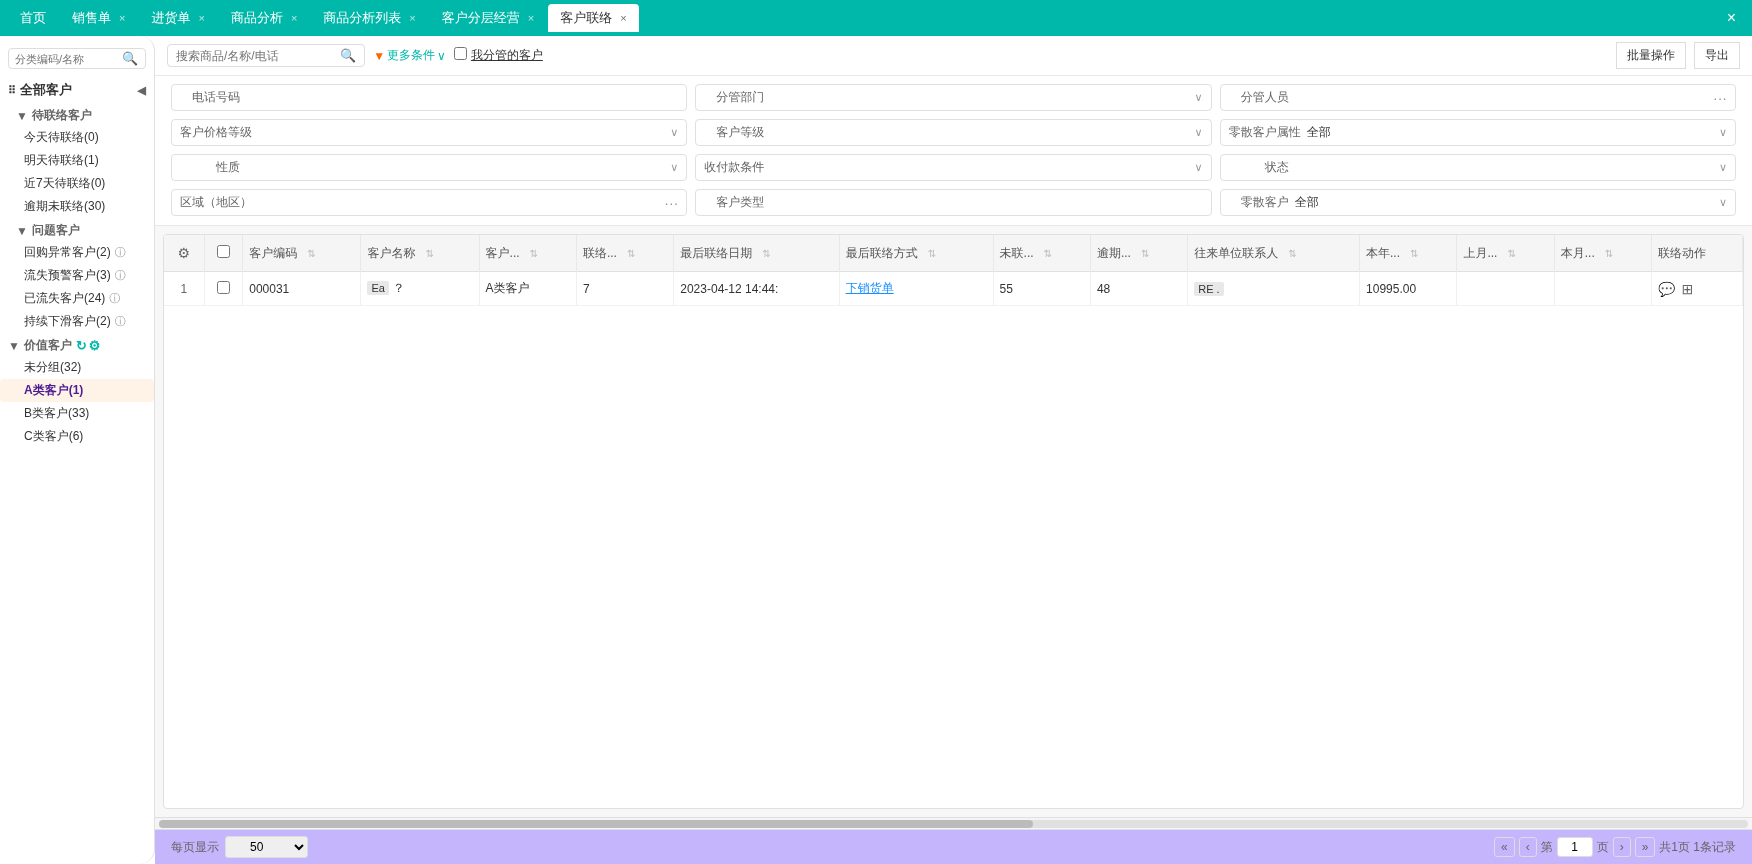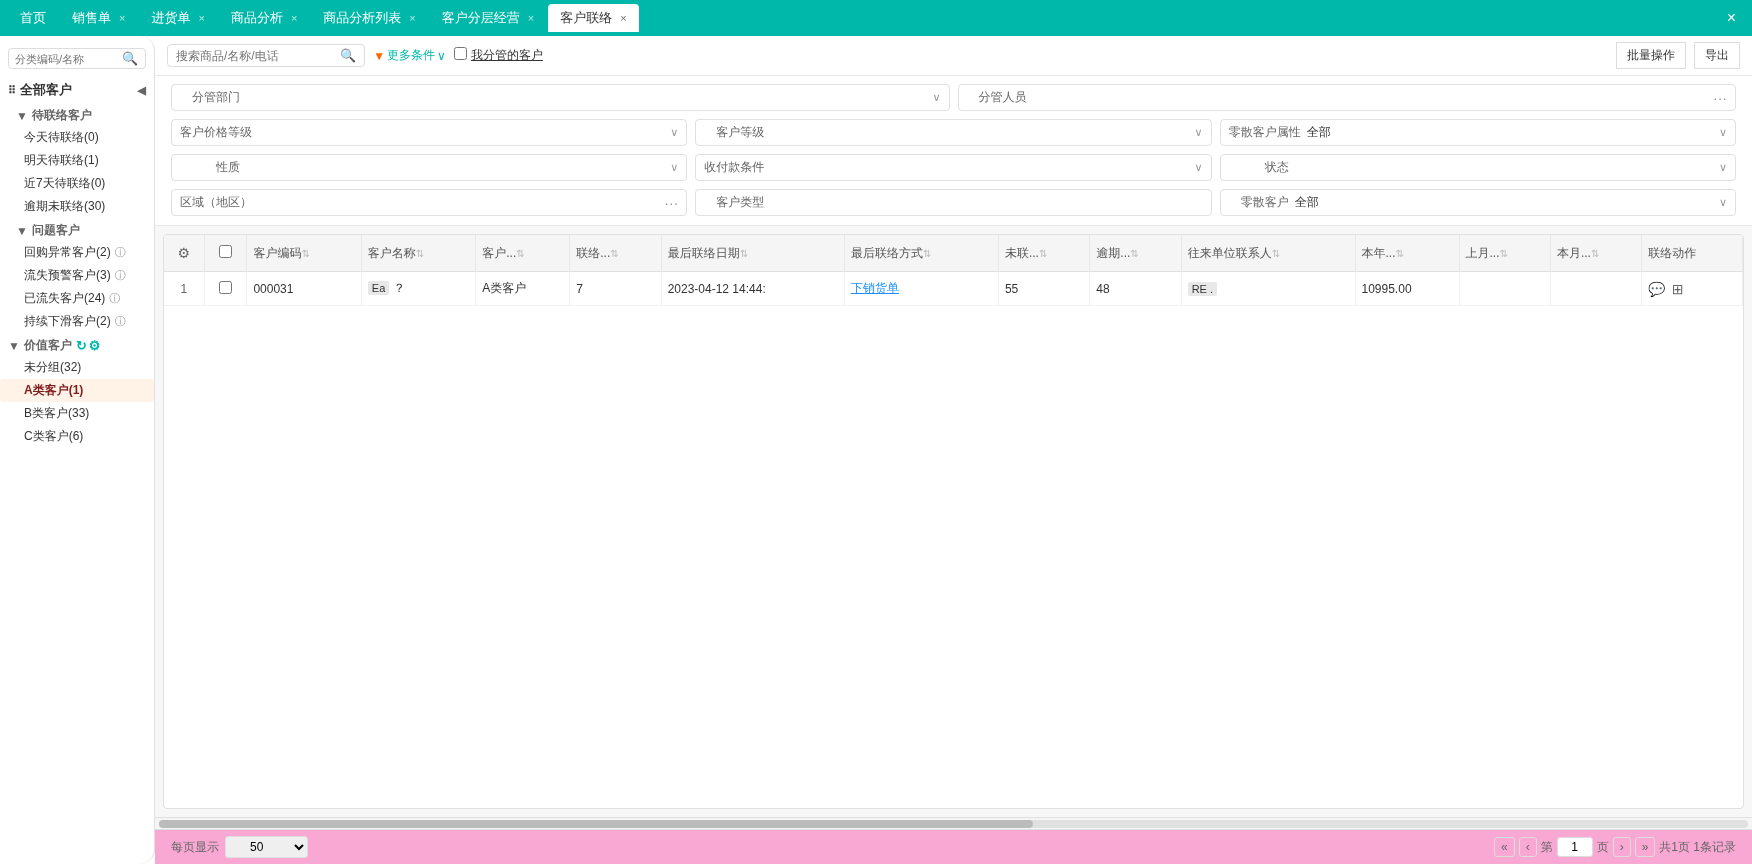--- a/index.html
+++ b/index.html
@@ -89,21 +89,21 @@
     .sidebar-group-label .arrow { margin-right: 4px; }
     .sidebar-item {
       display: flex;
       align-items: center;
       padding: 3px 8px 3px 24px;
       font-size: 12px;
       color: #333;
       cursor: pointer;
       white-space: nowrap;
     }
-    .sidebar-item.active { background: #fff3e8; color: #7f1d1d; font-weight: bold; border-radius: 4px; }
+    .sidebar-item.active { background: #fff3e8; color: #4c1d95; font-weight: bold; border-radius: 4px; }
     .sidebar-value-group {
       display: flex;
       align-items: center;
       padding: 4px 8px 2px 8px;
       font-size: 12px;
       color: #666;
       font-weight: bold;
     }
 
     
@@ -251,21 +251,21 @@
       font-weight: normal;
       color: #555;
       white-space: nowrap;
       border-right: 1px solid #e8e8e8;
       position: relative;
     }
     thead th:first-child { width: 40px; text-align: center; }
     thead th .th-inner {
       display: flex;
       align-items: center;
-      gap: 0;
+      gap: 10px;
     }
     thead th .sort-icon { color: #bbb; font-size: 10px; }
     tbody tr {
       border-bottom: 1px solid #f0f0f0;
     }
     tbody td {
       padding: 8px 6px;
       white-space: nowrap;
       color: #333;
       border-right: 1px solid #f0f0f0;
@@ -280,21 +280,21 @@
       color: #666;
       font-size: 14px;
       padding: 2px;
     }
 
     
     .table-footer {
       display: flex;
       align-items: center;
       padding: 6px 16px;
-      background: #f9a8d4;
+      background: #c4b5fd;
       border-top: 1px solid #e0e0e0;
       font-size: 12px;
       color: #666;
       gap: 8px;
     }
     .footer-perpage {
       display: flex;
       align-items: center;
       gap: 6px;
     }
@@ -479,20 +479,23 @@
         <button class="btn-outline">批量操作</button>
         <button class="btn-outline">导出</button>
       </div>
     </div>
 
     <div class="adv-filters">
       <div style="display:flex; gap:12px;">
         <div style="flex:1;">
 
           <div class="adv-filter-row">
+            <div class="filter-group">
+              <label>电话号码</label>
+            </div>
             <div class="filter-group">
               <label>分管部门</label>
               <span class="filter-val"></span>
               <span class="dropdown-arrow">∨</span>
             </div>
             <div class="filter-group">
               <label>分管人员</label>
               <span class="filter-val"></span>
               <span class="more-dots">···</span>
             </div>

